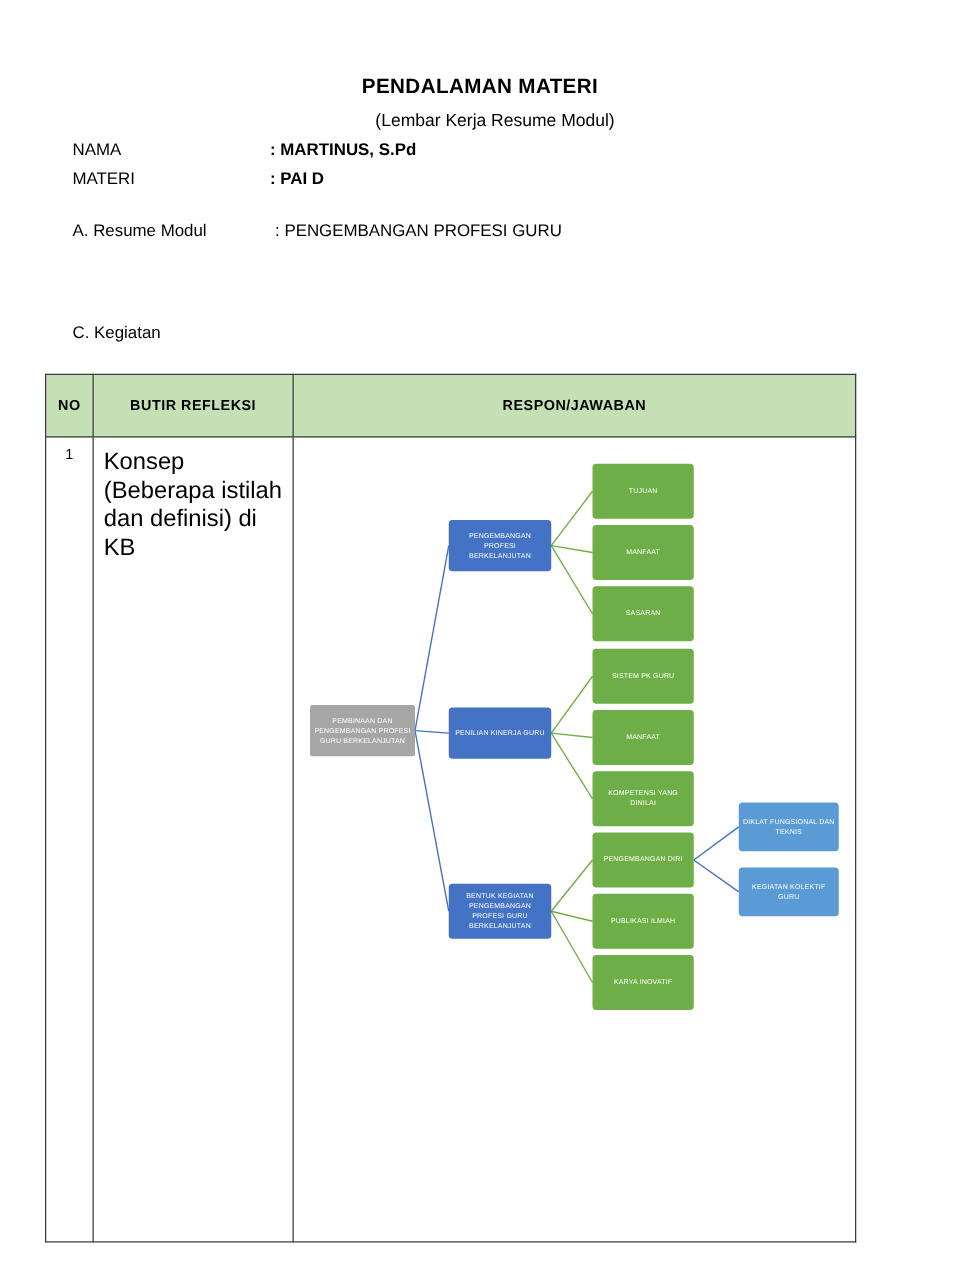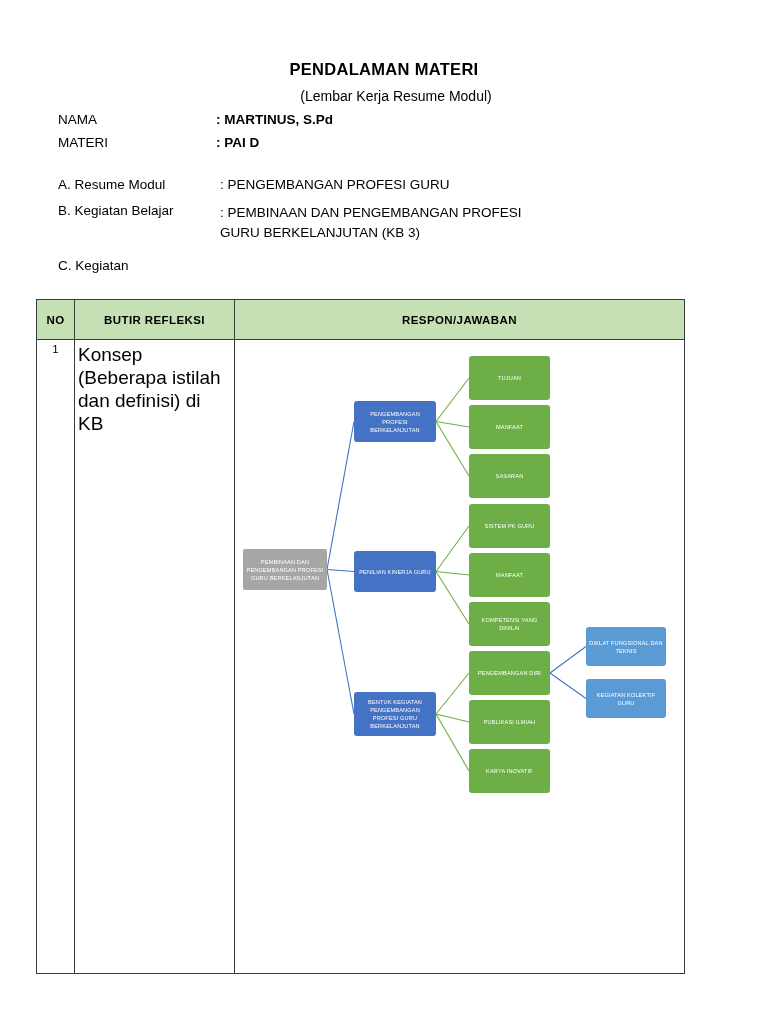--- a/index.html
+++ b/index.html
@@ -70,21 +70,21 @@
     position: absolute;
     left: 36px;
     top: 299px;
     width: 648px;
     border-collapse: collapse;
     table-layout: fixed;
   }
   .refl-table th, .refl-table td {
     border: 1.2px solid #3b3b3b;
     vertical-align: top;
-    padding: 3px;
+    padding: 8px;
   }
   .refl-table thead th {
     background: #c5e0b4;
     text-align: center;
     font-size: 11.5px;
     font-weight: bold;
     letter-spacing: 0.4px;
     height: 33px;
     vertical-align: middle;
   }
@@ -156,23 +156,20 @@
 
   <div class="field-row row-nama">
     <span class="field-label">NAMA</span><span class="field-value">: MARTINUS, S.Pd</span>
   </div>
   <div class="field-row row-kelas">
     <span class="field-label">MATERI</span><span class="field-value">: PAI D</span>
   </div>
 
   <div class="lettered row-a">
     <span class="lbl">A. Resume Modul</span><span class="val">: PENGEMBANGAN PROFESI GURU</span>
-  </div>
-  <div class="lettered row-b">
-    <span class="lbl">B. Kegiatan Belajar</span><span class="val">: PEMBINAAN DAN PENGEMBANGAN PROFESI<br>GURU BERKELANJUTAN  (KB 3)</span>
   </div>
   <div class="lettered row-c">
     <span class="lbl">C. Kegiatan</span>
   </div>
 
   <table class="refl-table">
     <colgroup>
       <col class="col-no">
         <col class="col-butir">
         <col class="col-resp">

